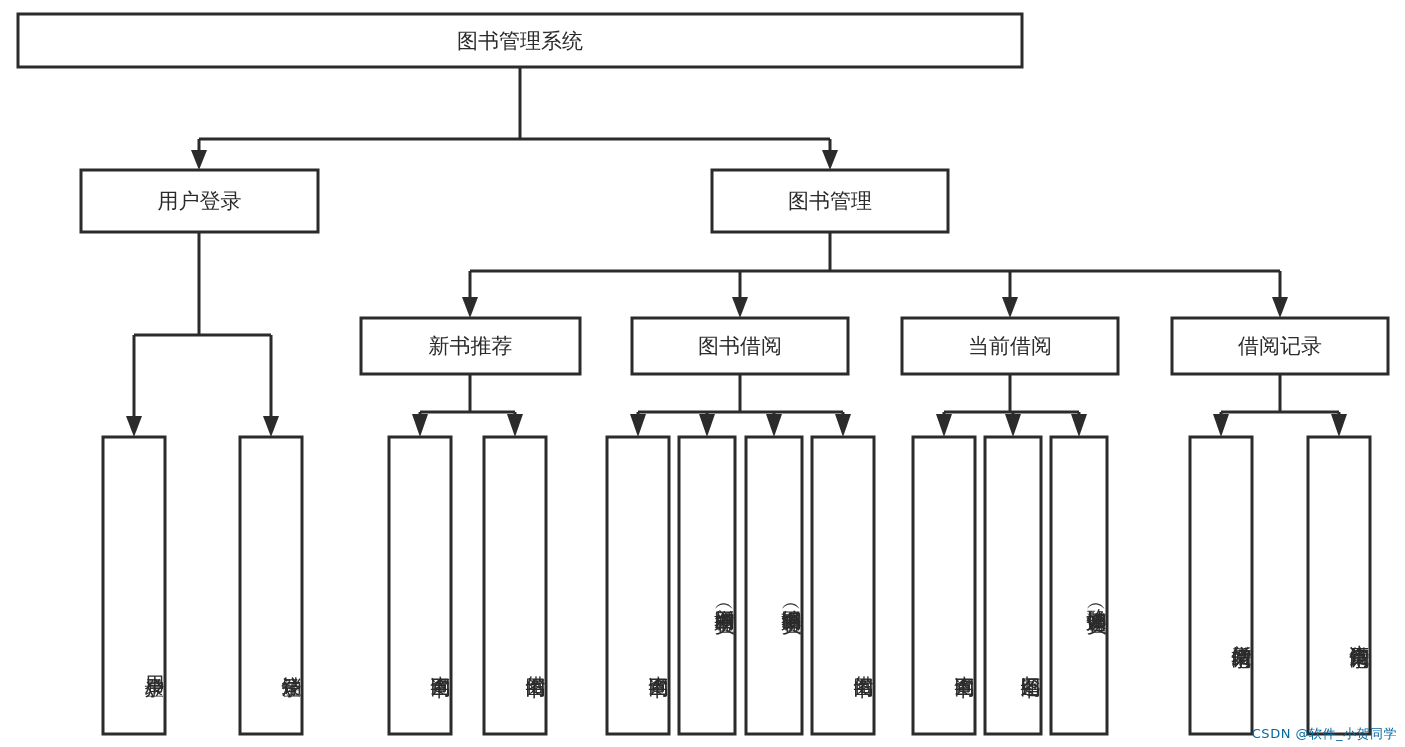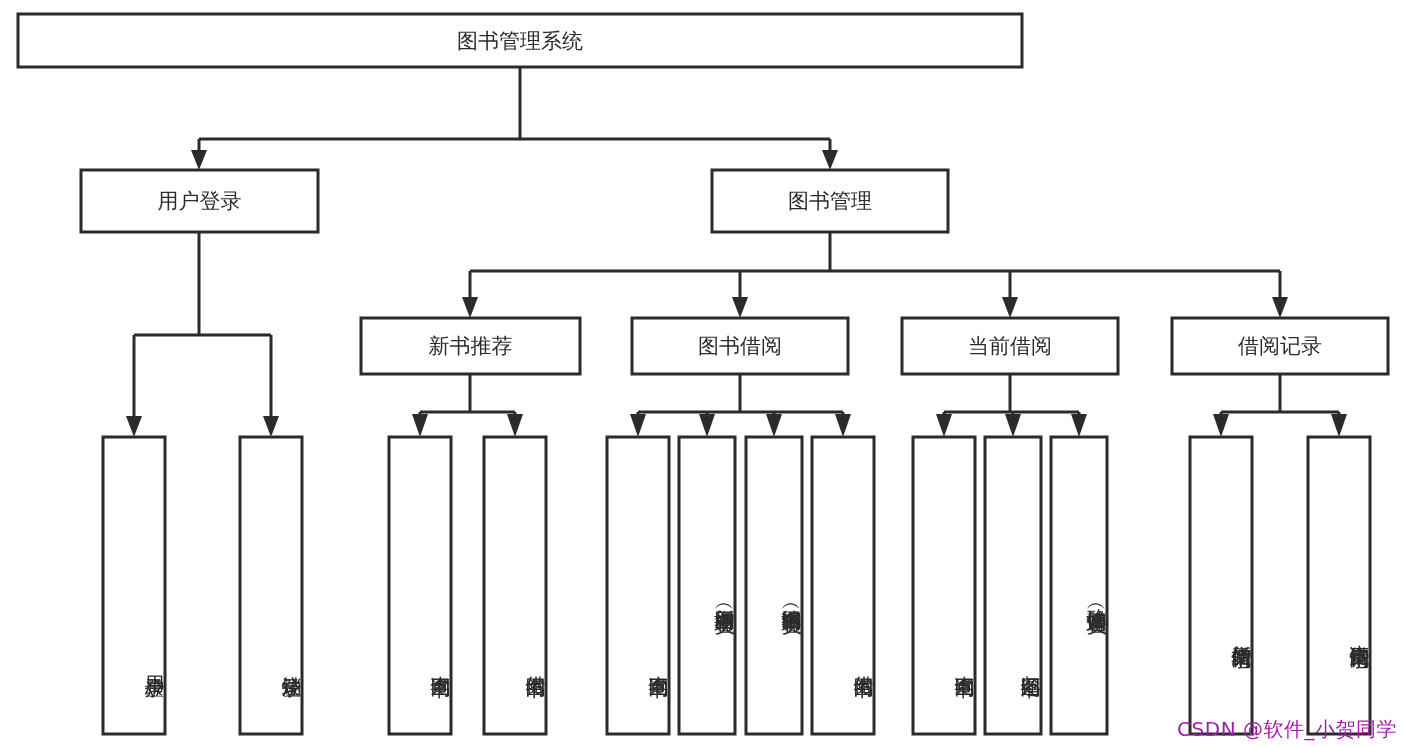--- a/index.html
+++ b/index.html
@@ -27,22 +27,22 @@
     font-size:20px;
     line-height:1.08;
     letter-spacing:1px;
     color:#2b2b2b;
     white-space:nowrap;
     pointer-events:none;
   }
   .watermark{
     position:absolute;
     right:8px;bottom:4px;
-    font-size:20px;
-    color:#a21caf;
+    font-size:13px;
+    color:#0369a1;
     letter-spacing:0.5px;
     white-space:nowrap;
   }
 </style>
 </head>
 <body>
 
 <div id="diagram-root">
 
   <svg id="canvas" viewBox="0 0 1405 747" xmlns="http://www.w3.org/2000/svg">

